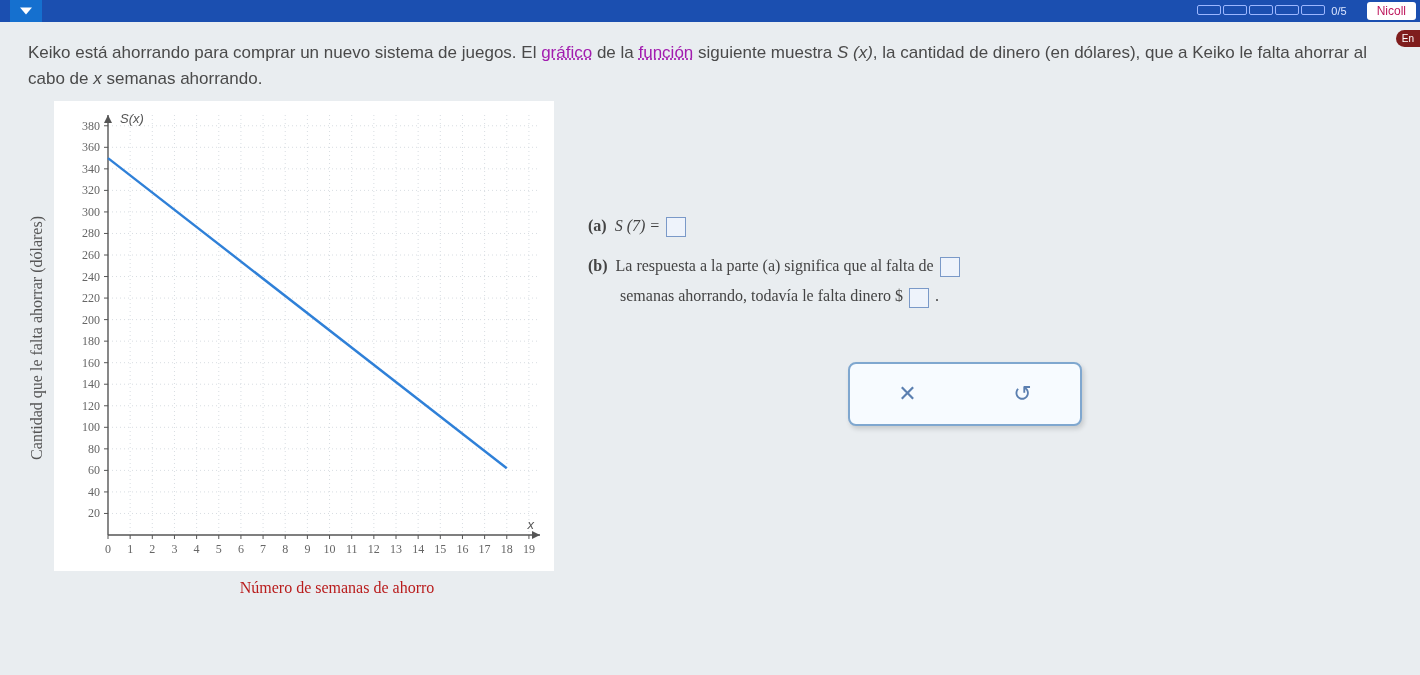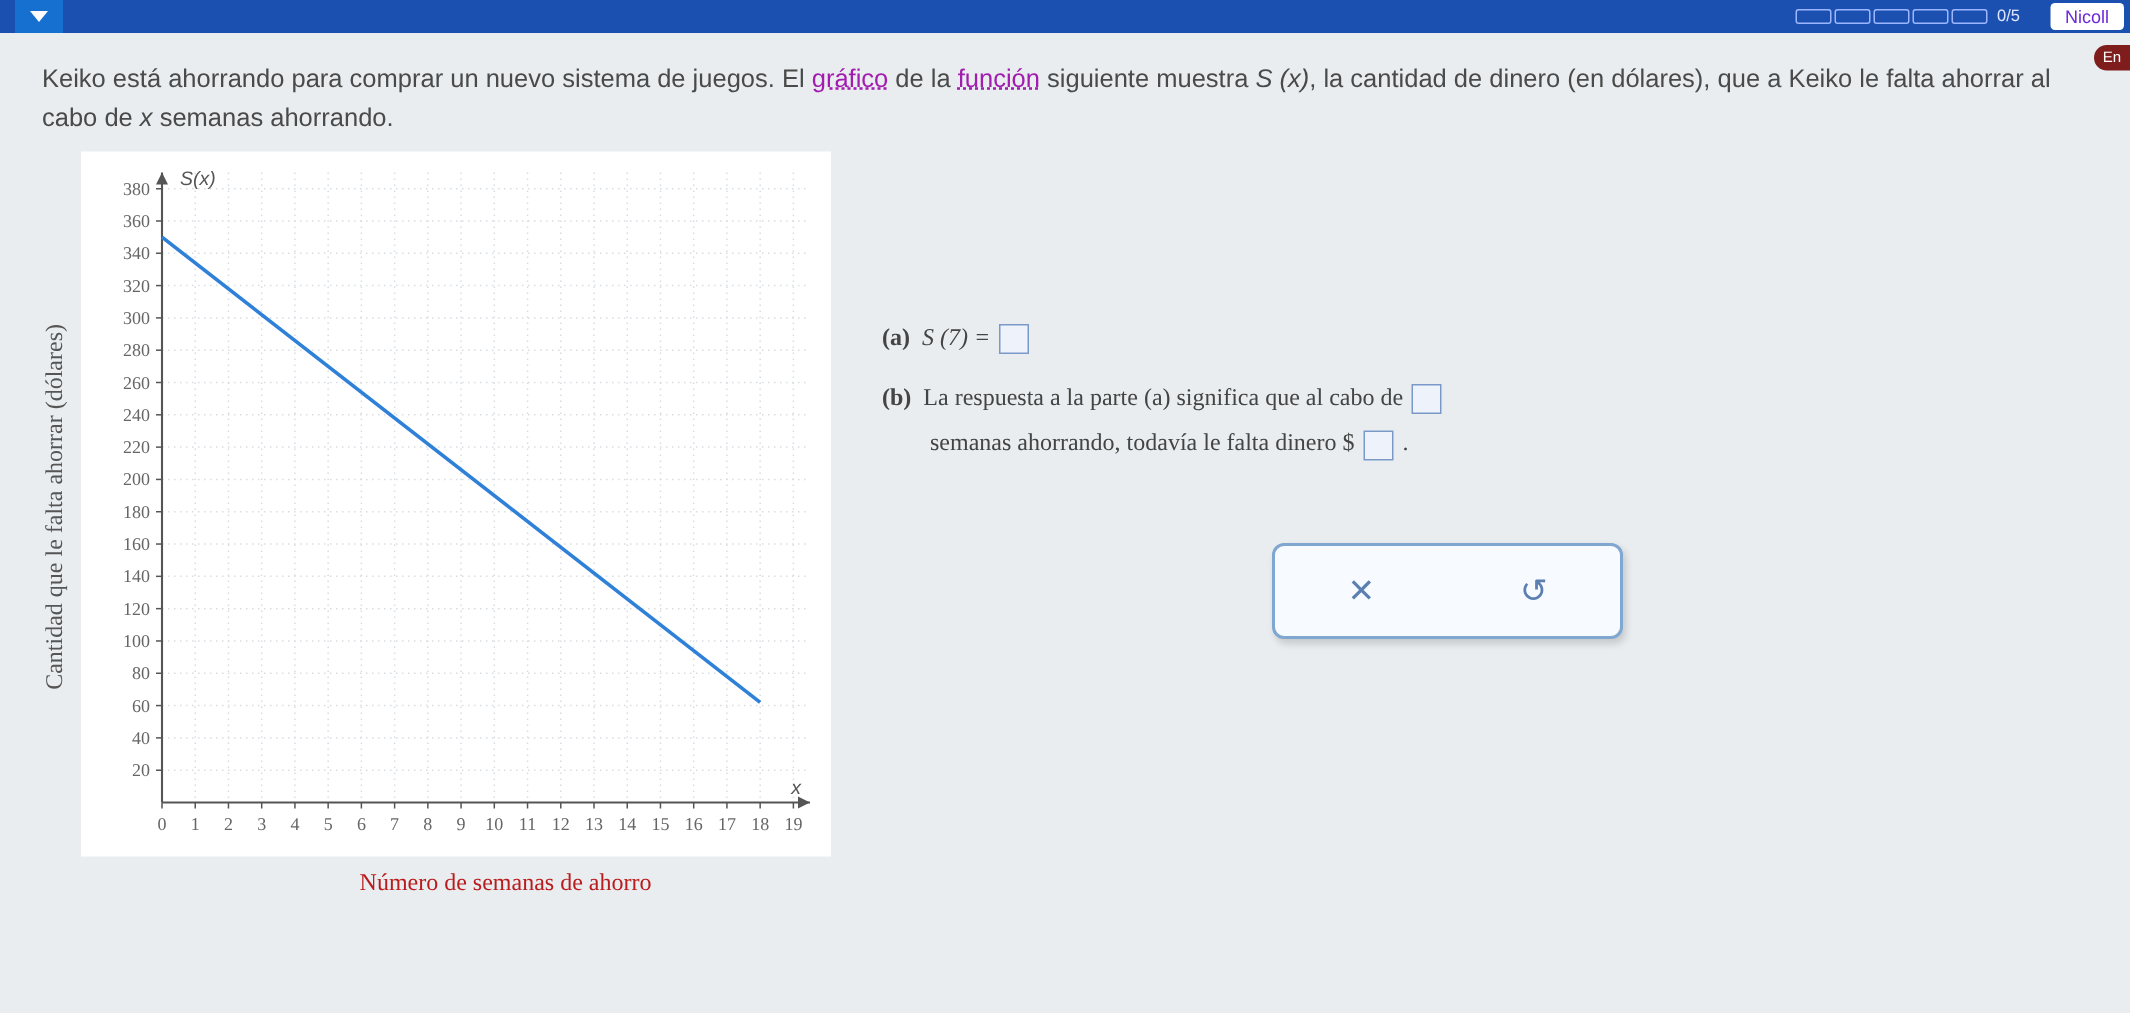--- a/index.html
+++ b/index.html
@@ -1,20 +1,20 @@
 <!DOCTYPE html>
 <html><head>
 <meta charset="utf-8">
 <style>
   html,body{margin:0;padding:0;font-family:Arial,Helvetica,sans-serif;background:#e9edf0;color:#333;width:1420px;height:675px;overflow:hidden}
   .topbar{height:22px;background:#1b4fb0;display:flex;align-items:center;justify-content:flex-end;font-size:11px;color:#dbe6ff}
-  .topbar .progress-wrap{display:flex;align-items:center;margin-right:20px}
+  .topbar .progress-wrap{display:flex;align-items:flex-start;margin-right:20px}
   .topbar .progress-cells{display:flex;gap:2px;margin-right:6px}
   .topbar .progress-cells span{width:22px;height:8px;border:1px solid #9cb7ff;display:inline-block;border-radius:2px}
-  .topbar .user{background:#fff;color:#6d28d9;padding:2px 10px;border-radius:3px;margin-right:4px;font-size:12px}
+  .topbar .user{background:#fff;color:#be185d;padding:2px 10px;border-radius:3px;margin-right:4px;font-size:12px}
   .lang-badge{position:absolute;right:0;top:30px;background:#7f1d1d;color:#fff;font-size:10px;padding:3px 6px;border-radius:10px 0 0 10px}
   .dropdown-btn{position:absolute;left:10px;top:0;background:#1570cf;height:22px;width:32px;display:flex;align-items:center;justify-content:center}
   .dropdown-btn svg{width:12px;height:12px;fill:#fff}
   .page{padding:18px 28px 0 28px;position:relative}
   .problem{font-size:17px;line-height:1.55;color:#4a4a4a;font-family:Verdana,Arial,sans-serif}
   .problem .link{color:#a21caf;text-decoration:underline dotted}
   .problem em{font-style:italic}
   .content{display:flex;margin-top:8px}
   .chart-col{flex:0 0 560px}
   .ylabel{font-family:Verdana;font-size:16px;color:#555}
@@ -192,21 +192,21 @@
     </div>
 
     <div class="q-col">
       <div>
         <strong>(a)</strong>
         &nbsp;<em>S (7) = </em>
         <span class="inputbox"></span>
       </div>
       <div style="margin-top:10px">
         <strong>(b)</strong>
-        &nbsp;<span>La respuesta a la parte (a) significa que al cabo de </span>
+        &nbsp;<span>La respuesta a la parte (a) significa que al falta de </span>
         <span class="inputbox"></span><br>
         &nbsp;&nbsp;&nbsp;&nbsp;&nbsp;&nbsp;&nbsp;
         <span> semanas ahorrando, todavía le falta dinero  $</span>
         <span class="inputbox"></span>
         <span> .</span>
       </div>
 
       <div class="controls">
         <span class="btn">✕</span>
         <span class="btn">↺</span>

